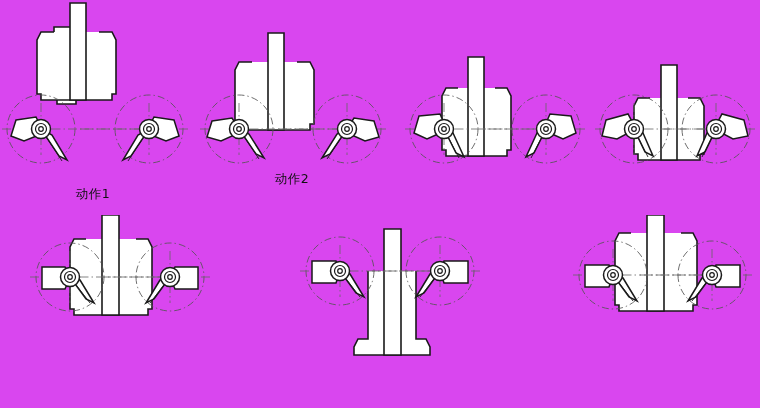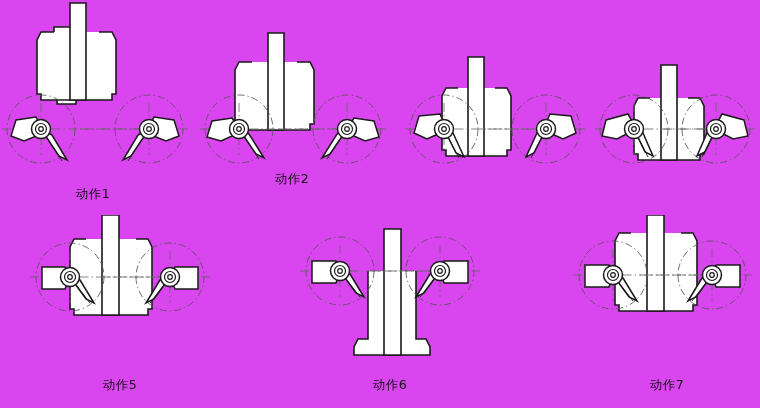--- a/index.html
+++ b/index.html
@@ -237,21 +237,20 @@
         <line class="centerline" x1="50" y1="36" x2="50" y2="88"></line>
         <path class="arm" d="M22,52 L45,52 L50,62 L45,74 L22,74 Z"></path>
         <path class="arm" d="M50,62 L66,84 L74,88 L60,65 Z"></path>
         <path class="hair" d="M50,62 L70,88"></path>
         <circle class="hub" cx="50" cy="62" r="9.5"></circle>
         <circle class="hub-inner" cx="50" cy="62" r="5.5"></circle>
         <circle class="hub-inner" cx="50" cy="62" r="2.3"></circle>
       </g>
     </svg>
   </div>
-  <div class="caption" style="left:50px; top:377px;">动作5</div>
 
   <div class="fig" style="left:290px; top:215px;">
     <svg width="200" height="160" viewBox="0 0 200 160">
       <g>
         <path class="outline" d="M78,56 L78,124 L68,124 L64,132 L64,140 L140,140 L140,132 L136,124 L126,124 L126,56"></path>
         <path class="outline" d="M94,14 L94,140 L111,140 L111,14 Z"></path>
       </g>
       <g>
         <circle class="phantom" cx="50" cy="56" r="34"></circle>
         <line class="centerline" x1="10" y1="56" x2="178" y2="56"></line>
@@ -269,21 +268,20 @@
         <line class="centerline" x1="50" y1="30" x2="50" y2="82"></line>
         <path class="arm" d="M22,46 L46,46 L50,56 L46,68 L22,68 Z"></path>
         <path class="arm" d="M50,56 L66,78 L74,82 L60,59 Z"></path>
         <path class="hair" d="M50,56 L70,82"></path>
         <circle class="hub" cx="50" cy="56" r="9.5"></circle>
         <circle class="hub-inner" cx="50" cy="56" r="5.5"></circle>
         <circle class="hub-inner" cx="50" cy="56" r="2.3"></circle>
       </g>
     </svg>
   </div>
-  <div class="caption" style="left:320px; top:377px;">动作6</div>
 
   <div class="fig" style="left:565px; top:215px;">
     <svg width="195" height="160" viewBox="0 0 195 160">
       <g>
         <path class="outline" d="M66,18 L54,18 L50,26 L50,90 L54,90 L54,96 L128,96 L128,90 L132,90 L132,26 L128,18 L116,18"></path>
         <path class="outline" d="M82,0 L82,96 L99,96 L99,0 Z"></path>
       </g>
       <g>
         <circle class="phantom" cx="48" cy="60" r="34"></circle>
         <line class="centerline" x1="8" y1="60" x2="175" y2="60"></line>
@@ -301,15 +299,14 @@
         <line class="centerline" x1="48" y1="34" x2="48" y2="86"></line>
         <path class="arm" d="M20,50 L44,50 L48,60 L44,72 L20,72 Z"></path>
         <path class="arm" d="M48,60 L64,82 L72,86 L58,63 Z"></path>
         <path class="hair" d="M48,60 L68,86"></path>
         <circle class="hub" cx="48" cy="60" r="9.5"></circle>
         <circle class="hub-inner" cx="48" cy="60" r="5.5"></circle>
         <circle class="hub-inner" cx="48" cy="60" r="2.3"></circle>
       </g>
     </svg>
   </div>
-  <div class="caption" style="left:597px; top:377px;">动作7</div>
 
 </div>
 
 </body></html>

